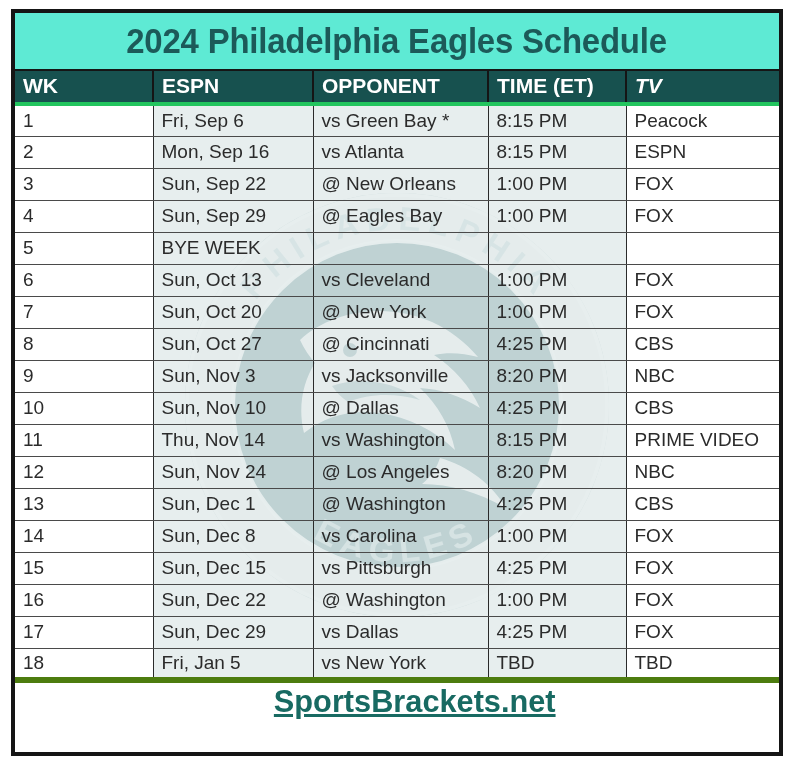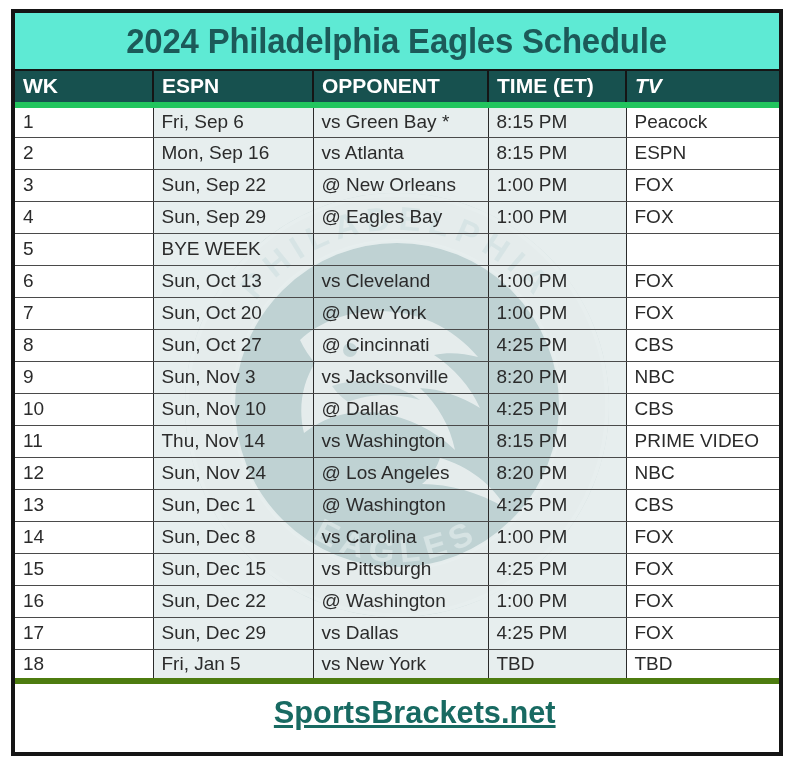--- a/index.html
+++ b/index.html
@@ -89,21 +89,21 @@
   #schedule-table thead th {
     background: #17514f;
     color: #ffffff;
     font-family: "Liberation Sans Narrow", "Liberation Sans", sans-serif;
     font-weight: bold;
     font-size: 21px;
     text-align: left;
     padding: 3px 0 4px 8px;
     height: 30px;
     border-right: 2px solid #151515;
-    border-bottom: 6px solid #22c55e;
+    border-bottom: 4px solid #22c55e;
     box-sizing: border-box;
     white-space: nowrap;
   }
   #schedule-table thead th:last-child { border-right: none; font-style: italic; }
 
   #schedule-table tbody td {
     font-family: "Liberation Sans", sans-serif;
     font-size: 19px;
     color: #2b2b2b;
     height: 32px;
@@ -120,21 +120,21 @@
 
   
   #schedule-table tbody td.tint { background: rgba(176,198,200,0.30); }
 
   
   #footer-bar {
     position: relative;
     z-index: 2;
     height: 56px;
     display: flex;
-    align-items: center;
+    align-items: flex-start;
     justify-content: center;
     background: #ffffff;
     padding-left: 36px;
   }
   #footer-link {
     font-family: "Liberation Sans Narrow", "Liberation Sans", sans-serif;
     font-weight: bold;
     font-size: 32px;
     color: #186a62;
     text-decoration: underline;

